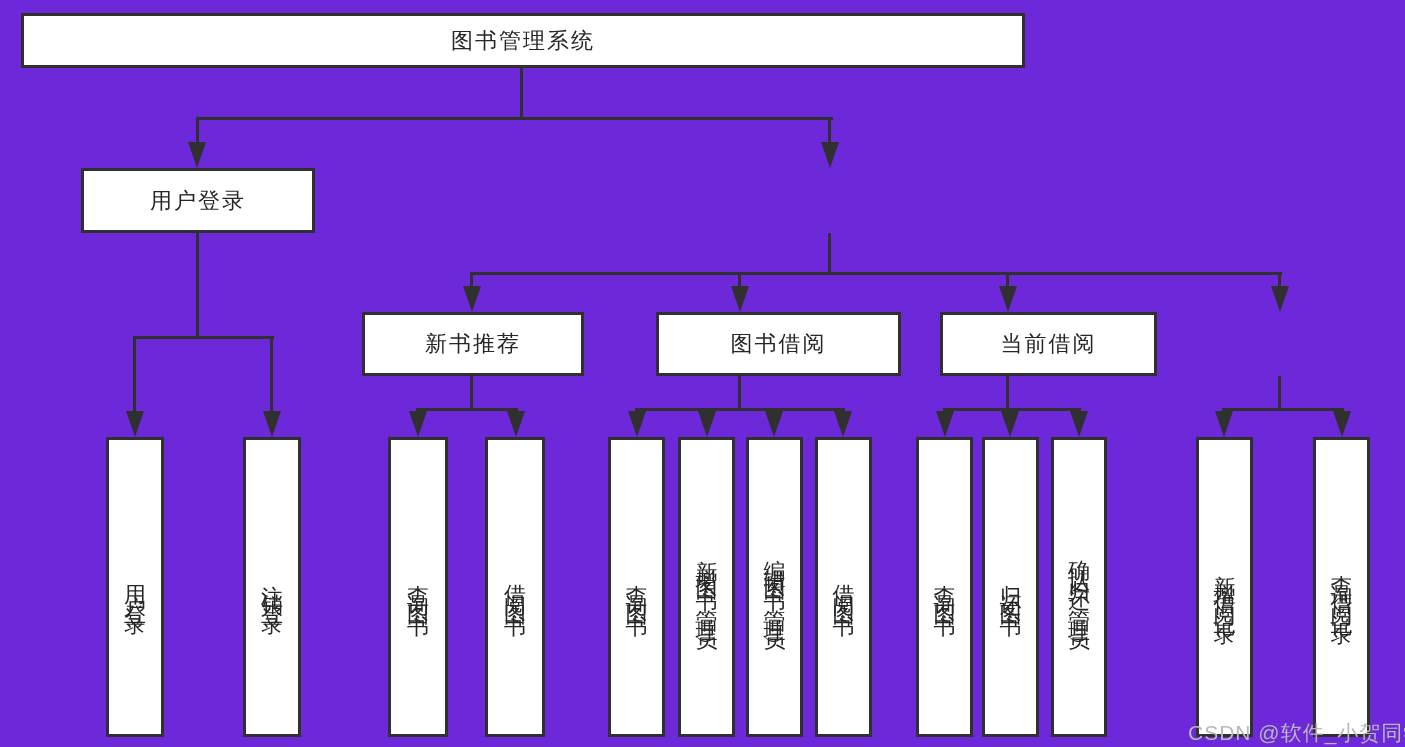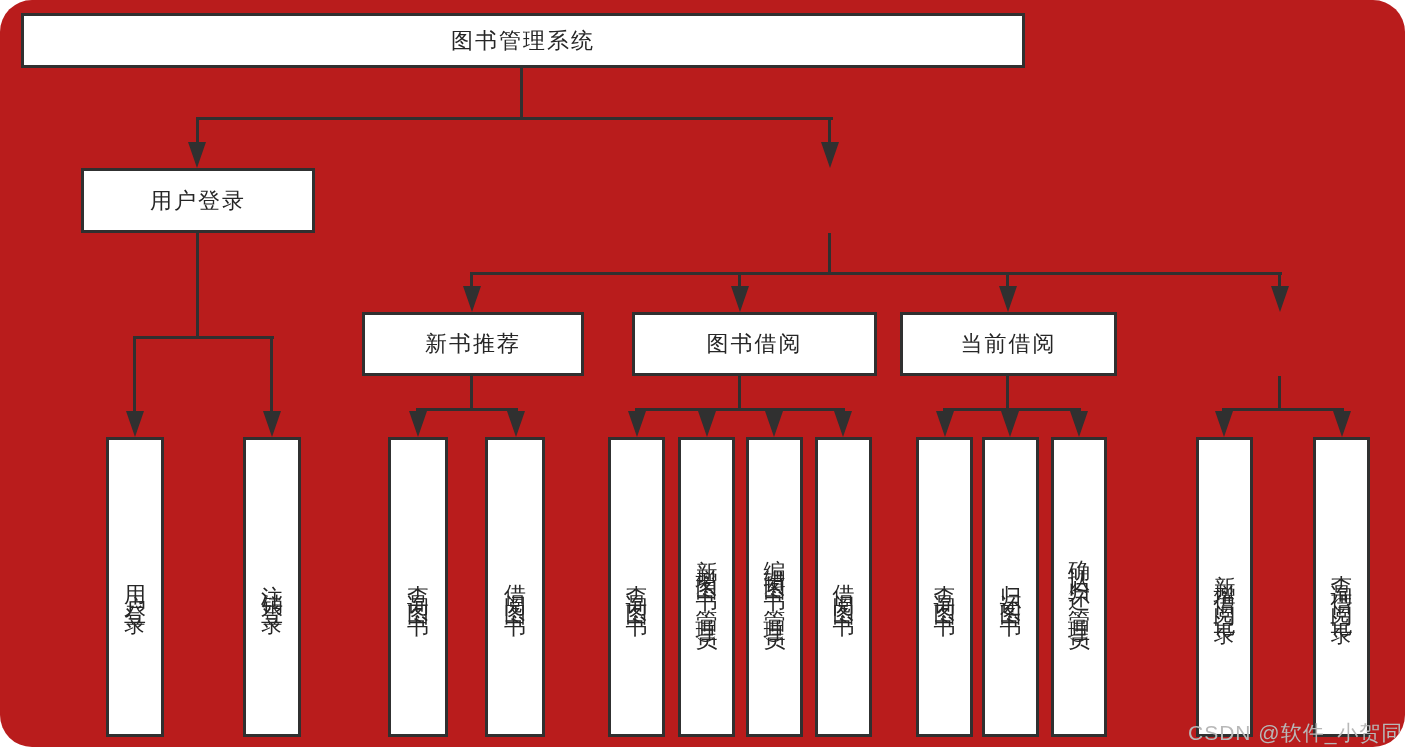--- a/index.html
+++ b/index.html
@@ -1,23 +1,22 @@
 <!DOCTYPE html>
 <html><head>
 <meta charset="utf-8">
 <style>
   html, body { margin: 0; padding: 0; background: #ffffff; }
   .canvas {
     position: relative;
     width: 1405px;
     height: 747px;
-    background: #b91c1c;
+    background: #6d28d9;
     font-family: "Liberation Sans", sans-serif;
     overflow: hidden;
-    border-radius: 32px;
   }
   .box {
     position: absolute;
     box-sizing: border-box;
     border: 3px solid #303030;
     background: #ffffff;
     display: flex;
     align-items: center;
     justify-content: center;
     font-size: 22px;
@@ -68,25 +67,25 @@
 
   <div class="box" style="left:81px; top:168px; width:234px; height:65px;">
     <span>用户登录</span>
   </div>
 
 
   <div class="box" style="left:362px; top:312px; width:222px; height:64px;text-align:center;">
     <span>新书推荐</span>
   </div>
 
-  <div class="box" style="left:632px; top:312px; width:245px; height:64px;">
+  <div class="box" style="left:656px; top:312px; width:245px; height:64px;">
     <span>图书借阅</span>
   </div>
 
-  <div class="box" style="left:900px; top:312px; width:217px; height:64px;">
+  <div class="box" style="left:940px; top:312px; width:217px; height:64px;">
     <span>当前借阅</span>
   </div>
 
 
   <div class="box leaf" style="left:106px; width:58px;">
     <span class="vtext">用户登录</span>
   </div>
   <div class="box leaf" style="left:243px; width:58px;">
     <span class="vtext">注销登录</span>
   </div>

